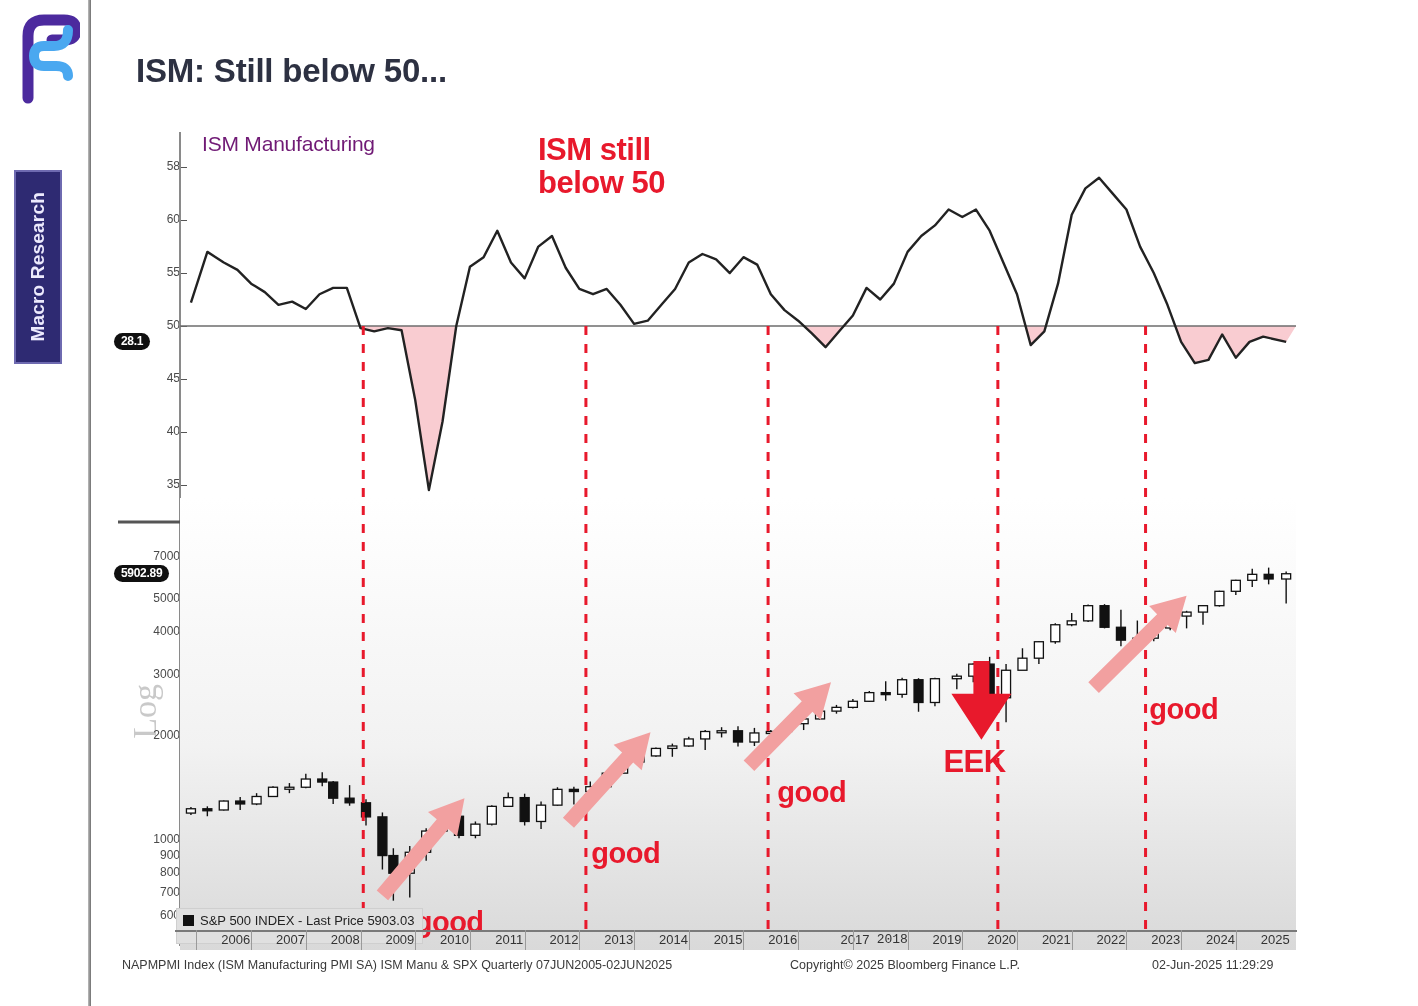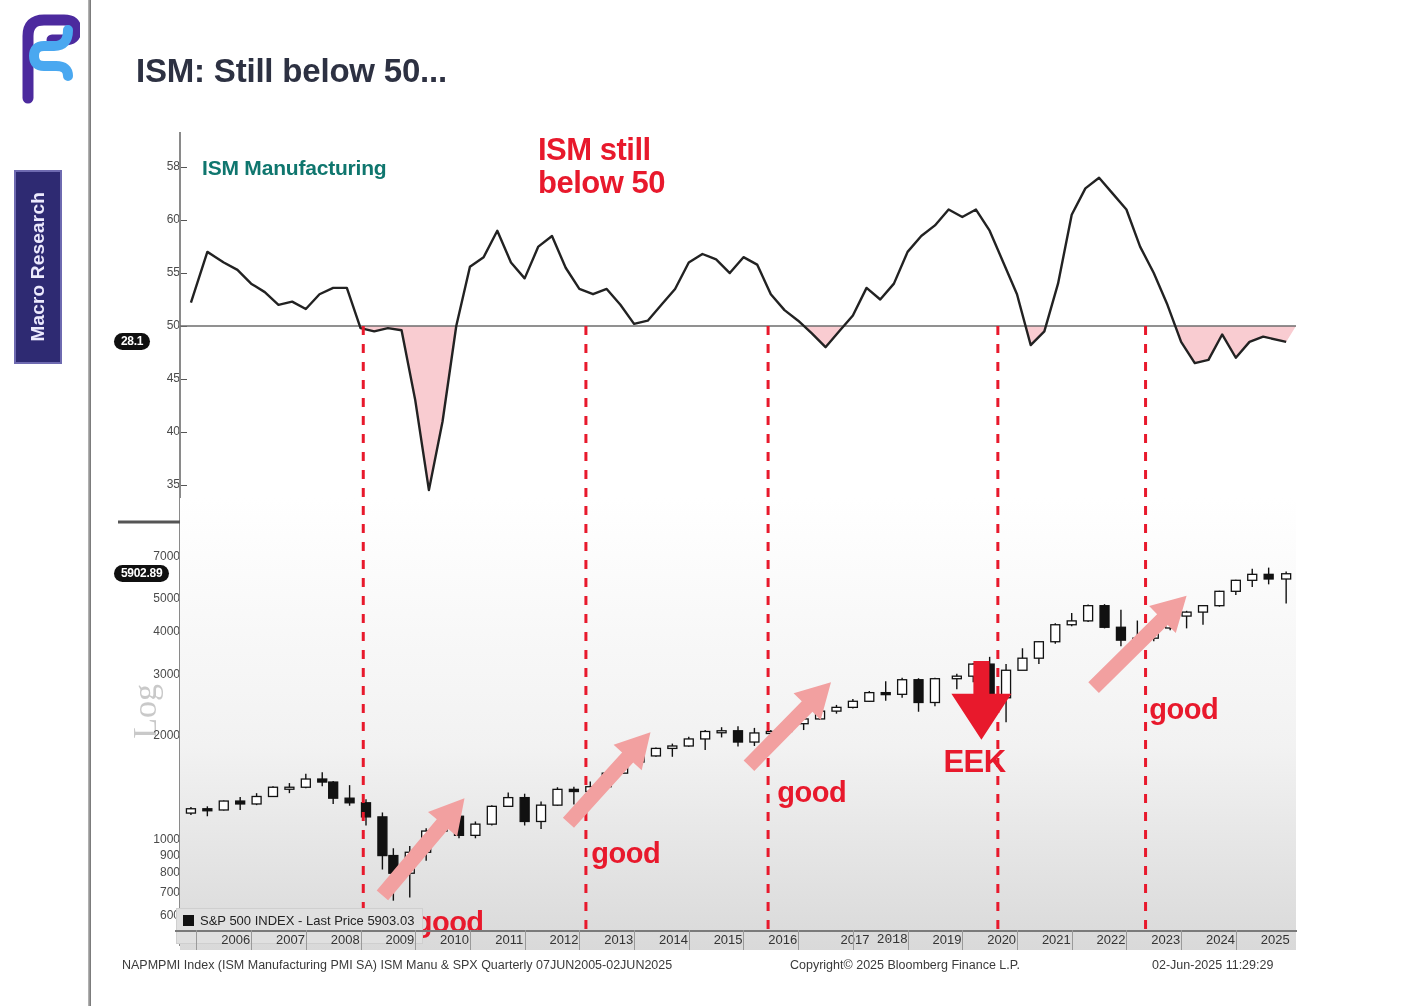--- a/index.html
+++ b/index.html
@@ -30,23 +30,22 @@
   
   #page-title{
     position:absolute;left:136px;top:52px;
     font-size:33px;font-weight:bold;color:#2d3142;letter-spacing:-.2px;
   }
   
   #chart{
     position:absolute;left:118px;top:124px;width:1178px;height:858px;
   }
   .panel-label{
-    position:absolute;font-size:21px;font-weight:bold;color:#0f766e;
+    position:absolute;font-size:21px;font-weight:normal;color:#701a75;
     letter-spacing:-.2px;
-    margin-top:24px;
   }
   #ism-label{left:84px;top:8px;}
   #spx-label{left:84px;top:390px;}
   
   .ytick{
     position:absolute;right:0;font-size:12px;color:#4a4a4a;
     text-align:right;white-space:nowrap;
   }
   #axis-top,#axis-bot{position:absolute;left:0;width:62px;}
   #axis-top{top:0;height:390px;}

